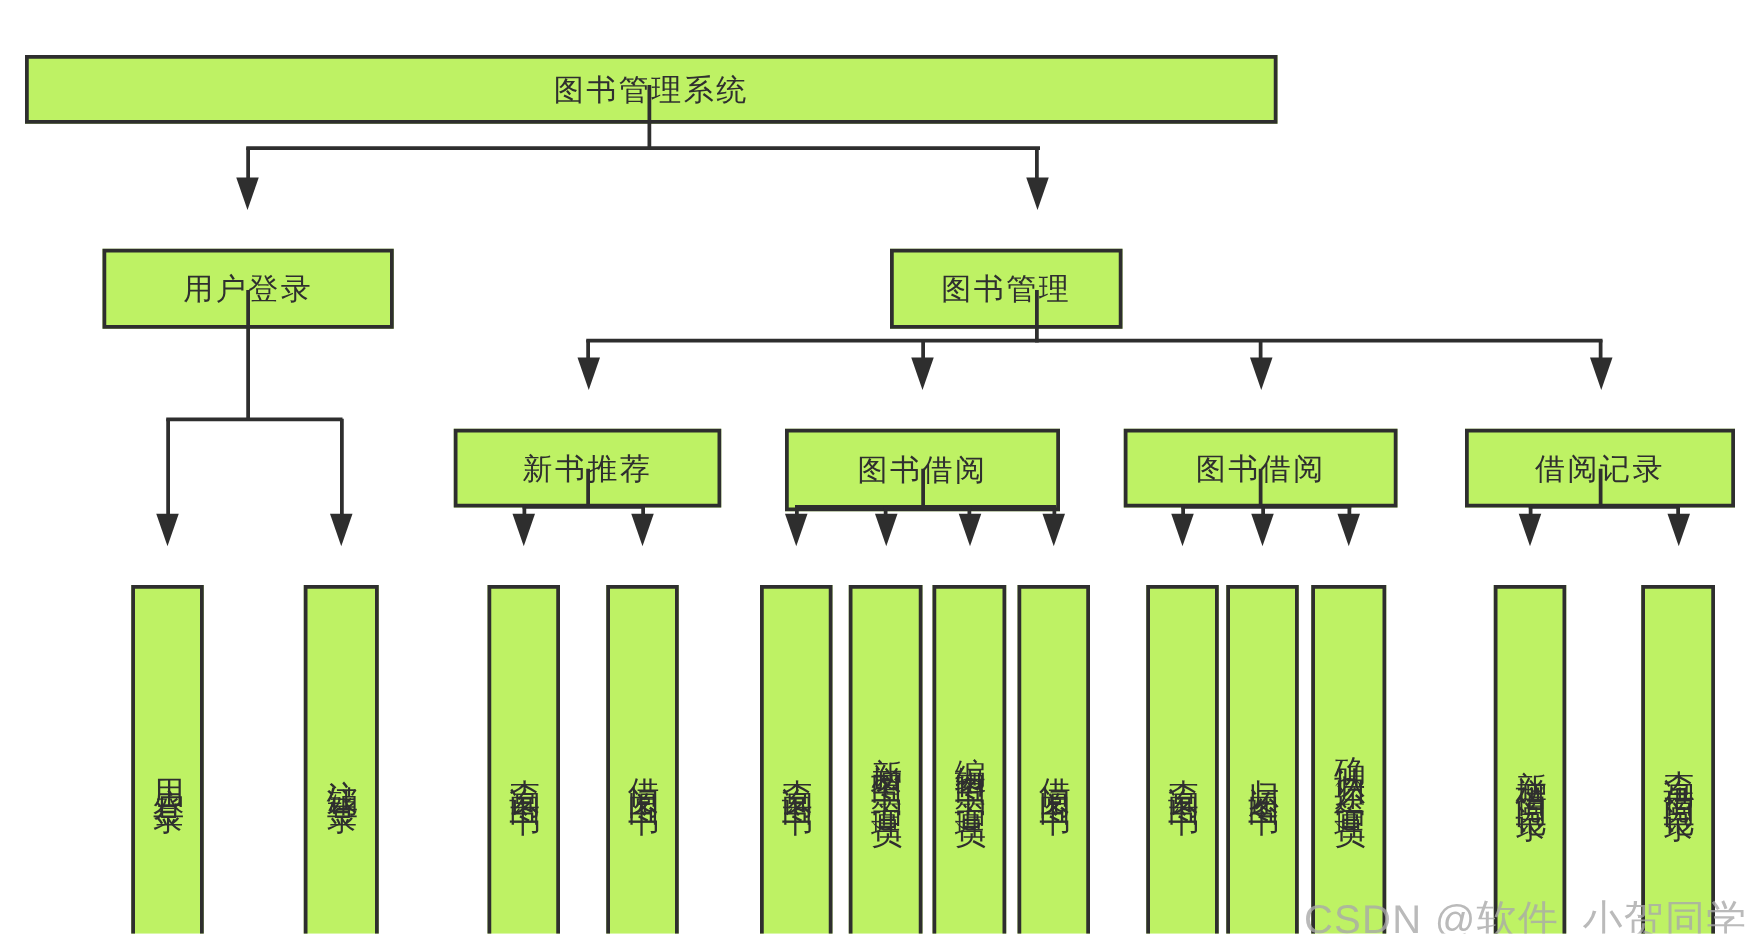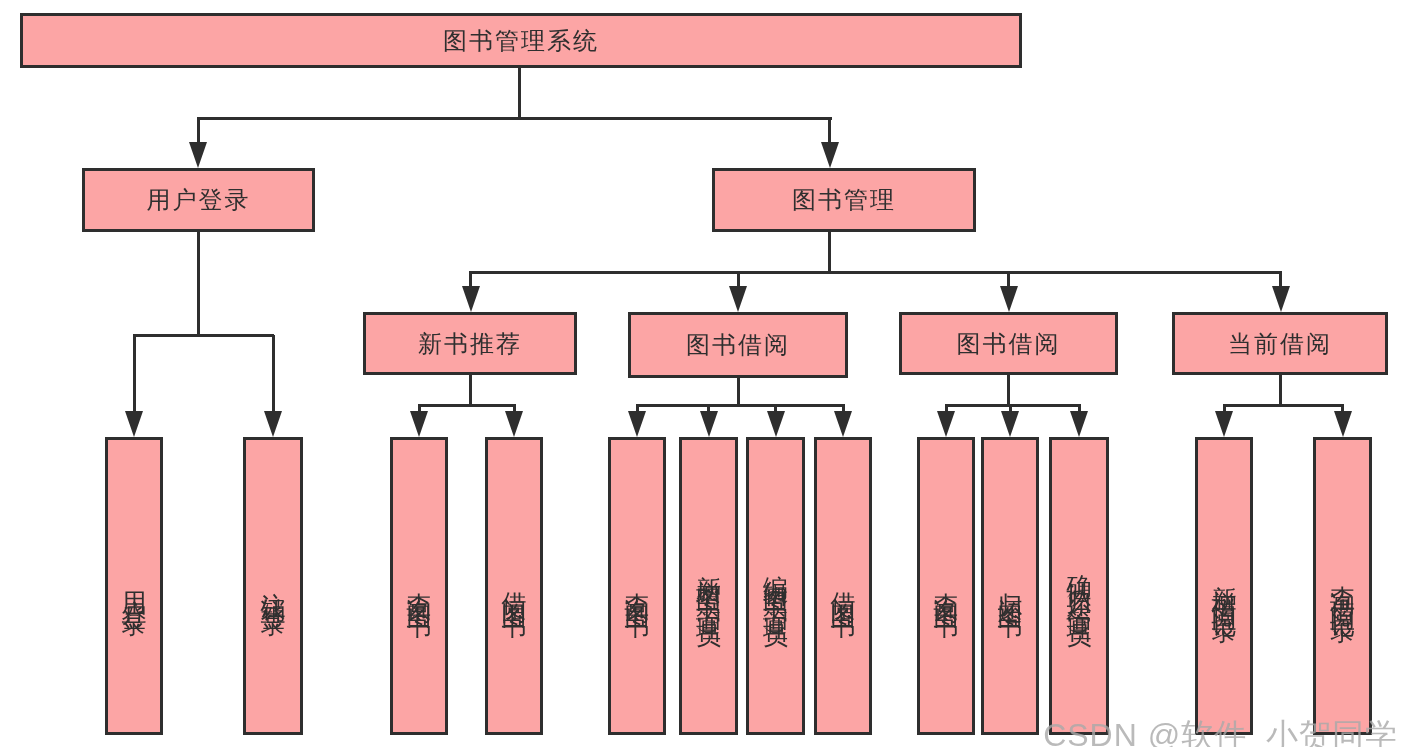--- a/index.html
+++ b/index.html
@@ -10,23 +10,23 @@
   }
   html,body{margin:0;padding:0;background:var(--bg);}
   .canvas{
     position:relative;width:1405px;height:747px;background:var(--bg);
     overflow:hidden;
     font-family:"Liberation Sans","DejaVu Sans",sans-serif;
     color:var(--text);
   }
   .node{
     position:absolute;box-sizing:border-box;
-    border:3px solid var(--line);background:#fca5a5;
+    border:3px solid var(--line);background:#bef264;
     display:flex;align-items:center;justify-content:center;
-    font-size:24px;letter-spacing:2px;
+    font-size:24px;letter-spacing:2px;margin-top:31px;
   }
   .node.v{
     writing-mode:vertical-rl;
     font-size:25px;letter-spacing:7px;line-height:1.15;
     padding:6px 0;
   }
   .hline,.vline{position:absolute;background:var(--line);}
   .hline{height:3px;}
   .vline{width:3px;}
   .arrow{
@@ -50,21 +50,21 @@
   <div class="node" style="left:20px;top:13px;width:1002px;height:55px">图书管理系统</div>
 
   <div class="vline" style="left:517.5px;top:68px;height:51px"></div>
   <div class="hline" style="left:196.5px;top:116.5px;width:635px"></div>
   <div class="vline" style="left:196.5px;top:118px;height:27px"></div>
   <div class="vline" style="left:828px;top:118px;height:27px"></div>
   <div class="arrow" style="left:198px;top:142px"></div>
   <div class="arrow" style="left:829.5px;top:142px"></div>
 
   <div class="node" style="left:82px;top:168px;width:233px;height:64px">用户登录</div>
-  <div class="node" style="left:712px;top:168px;width:264px;height:64px">图书管理</div>
+  <div class="node" style="left:712px;top:168px;width:186px;height:64px">图书管理</div>
 
   <div class="vline" style="left:196.5px;top:232px;height:104px"></div>
   <div class="hline" style="left:132.5px;top:333.5px;width:141px"></div>
   <div class="vline" style="left:132.5px;top:335px;height:78px"></div>
   <div class="vline" style="left:271.5px;top:335px;height:78px"></div>
   <div class="arrow" style="left:134px;top:411px"></div>
   <div class="arrow" style="left:273px;top:411px"></div>
 
   <div class="vline" style="left:828px;top:232px;height:42px"></div>
   <div class="hline" style="left:469px;top:270.5px;width:813px"></div>
@@ -73,21 +73,21 @@
   <div class="vline" style="left:1007px;top:272px;height:18px"></div>
   <div class="vline" style="left:1279px;top:272px;height:18px"></div>
   <div class="arrow" style="left:470.5px;top:286px"></div>
   <div class="arrow" style="left:738px;top:286px"></div>
   <div class="arrow" style="left:1008.5px;top:286px"></div>
   <div class="arrow" style="left:1280.5px;top:286px"></div>
 
   <div class="node" style="left:363px;top:312px;width:214px;height:63px">新书推荐</div>
   <div class="node" style="left:628px;top:312px;width:220px;height:66px">图书借阅</div>
   <div class="node" style="left:899px;top:312px;width:219px;height:63px">图书借阅</div>
-  <div class="node" style="left:1172px;top:312px;width:216px;height:63px">当前借阅</div>
+  <div class="node" style="left:1172px;top:312px;width:216px;height:63px">借阅记录</div>
 
   <div class="vline" style="left:468.5px;top:375px;height:31px"></div>
   <div class="hline" style="left:417.5px;top:403.5px;width:98px"></div>
   <div class="vline" style="left:417.5px;top:405px;height:10px"></div>
   <div class="vline" style="left:512.5px;top:405px;height:10px"></div>
   <div class="arrow" style="left:419px;top:411px"></div>
   <div class="arrow" style="left:514px;top:411px"></div>
 
   <div class="vline" style="left:736.5px;top:375px;height:31px"></div>
   <div class="hline" style="left:635.5px;top:403.5px;width:209px"></div>

